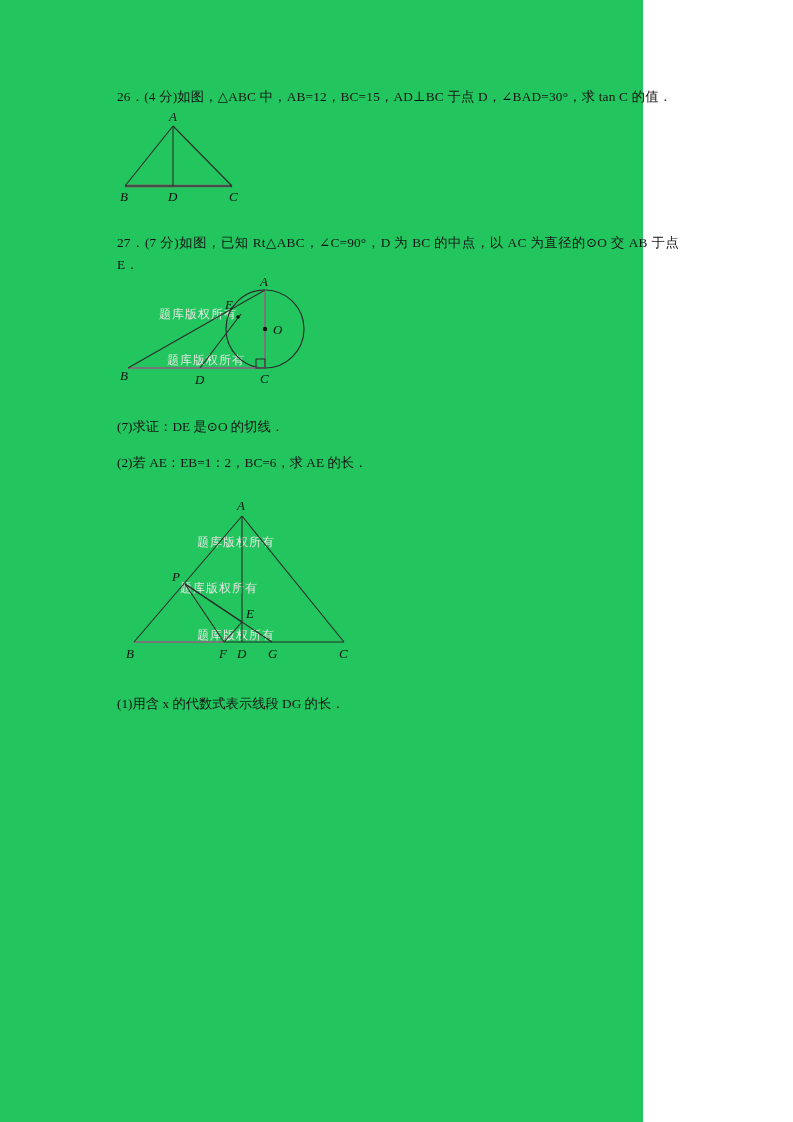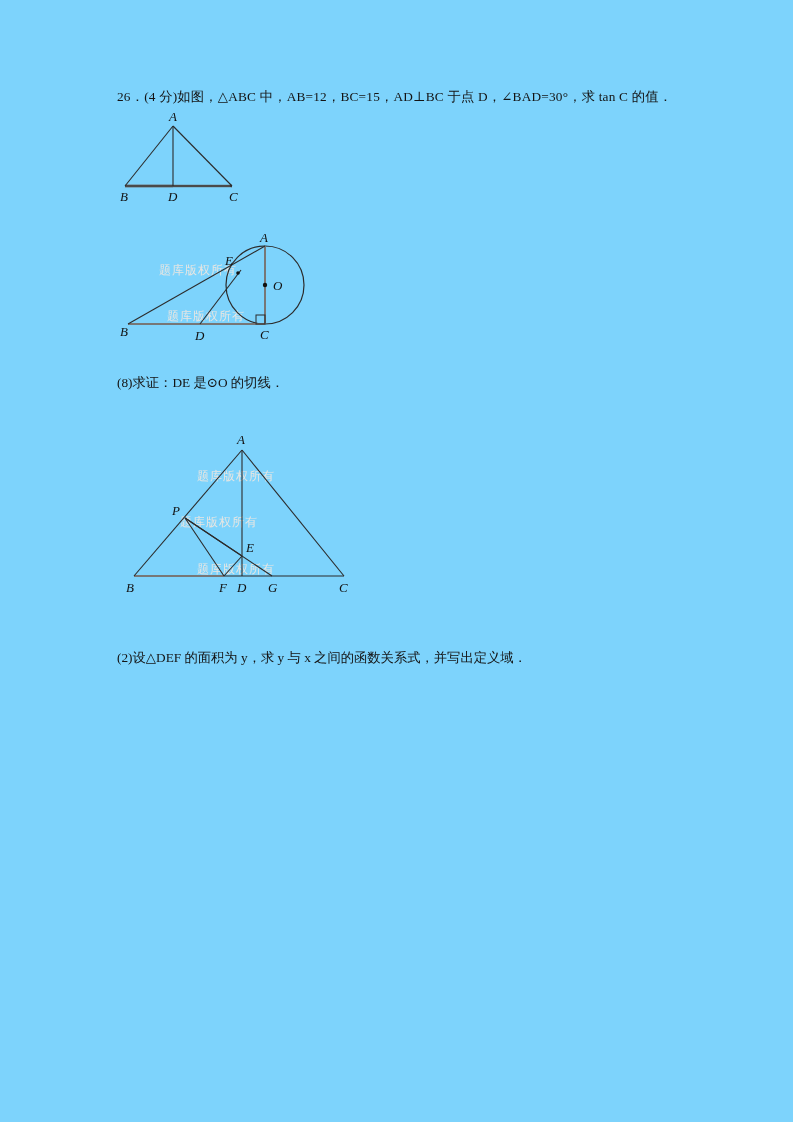--- a/index.html
+++ b/index.html
@@ -11,23 +11,23 @@
     width: 793px;
     height: 1122px;
     position: relative;
     font-family: "Liberation Serif", "DejaVu Serif", serif;
     color: #000000;
     overflow: hidden;
   }
   .page {
     position: absolute;
     left: 0; top: 0;
-    width: 793px;
+    width: 643px;
     height: 1122px;
-    background: #7dd3fc;
+    background: #22c55e;
   }
   .content {
     position: absolute;
     left: 117px;
     top: 86px;
     width: 562px;
   }
 
   .qblock { margin-bottom: 0; }
 
@@ -95,20 +95,21 @@
           <text class="fig-label" x="3" y="93">B</text>
           <text class="fig-label" x="51" y="93">D</text>
           <text class="fig-label" x="112" y="93">C</text>
         </svg>
       </div>
     </div>
 
     <div class="spacer-sm"></div>
 
     <div class="qblock">
+      <div class="qtext">27．(7 分)如图，已知 Rt△ABC，∠C=90°，D 为 BC 的中点，以 AC 为直径的⊙O 交 AB 于点 E．</div>
 
       <div class="figwrap">
         <svg width="300" height="120" viewBox="0 0 300 120" aria-hidden="true">
 
           <text class="wm" x="42" y="42">题库版权所有</text>
           <text class="wm" x="50" y="88">题库版权所有</text>
 
           <circle class="circ" cx="148" cy="53" r="39"></circle>
 
           <line x1="148" y1="14" x2="148" y2="92" stroke="#777" stroke-width="2"></line>
@@ -128,22 +129,23 @@
           <text class="fig-label" x="143" y="10">A</text>
           <text class="fig-label" x="108" y="33">E</text>
           <text class="fig-label" x="156" y="58">O</text>
           <text class="fig-label" x="3" y="104">B</text>
           <text class="fig-label" x="78" y="108">D</text>
           <text class="fig-label" x="143" y="107">C</text>
         </svg>
       </div>
 
       <div class="spacer-md"></div>
-      <div class="subtext">(8)求证：DE 是⊙O 的切线．</div>
+      <div class="subtext">(7)求证：DE 是⊙O 的切线．</div>
       <div class="spacer-sm"></div>
+      <div class="subtext">(2)若 AE：EB=1：2，BC=6，求 AE 的长．</div>
     </div>
 
     <div class="spacer-md"></div>
 
     <div class="qblock">
 
       <div class="figwrap" style="padding-left:5px;">
         <svg width="330" height="185" viewBox="0 0 330 185" aria-hidden="true">
 
           <text class="wm" x="75" y="52">题库版权所有</text>
@@ -173,19 +175,19 @@
           <text class="fig-label" x="124" y="124">E</text>
           <text class="fig-label" x="4" y="164">B</text>
           <text class="fig-label" x="97" y="164">F</text>
           <text class="fig-label" x="115" y="164">D</text>
           <text class="fig-label" x="146" y="164">G</text>
           <text class="fig-label" x="217" y="164">C</text>
         </svg>
       </div>
 
       <div class="spacer-sm"></div>
+      <div class="subtext">(1)用含 x 的代数式表示线段 DG 的长．</div>
       <div class="spacer-md"></div>
-      <div class="subtext">(2)设△DEF 的面积为 y，求 y 与 x 之间的函数关系式，并写出定义域．</div>
       <div class="spacer-md"></div>
     </div>
 
   </div>
 </div>
 
 </body></html>

